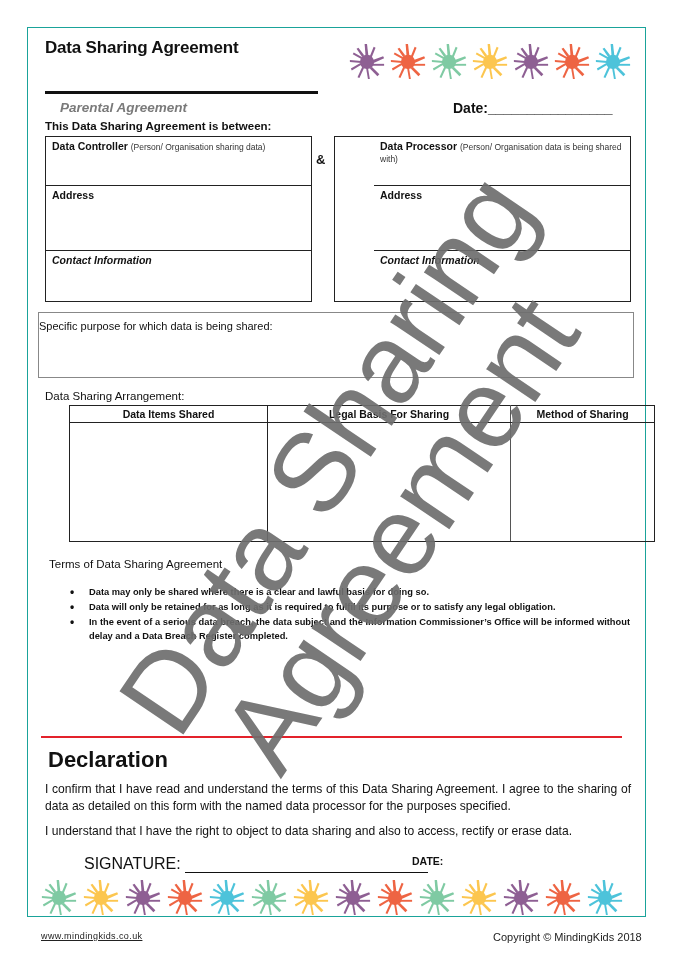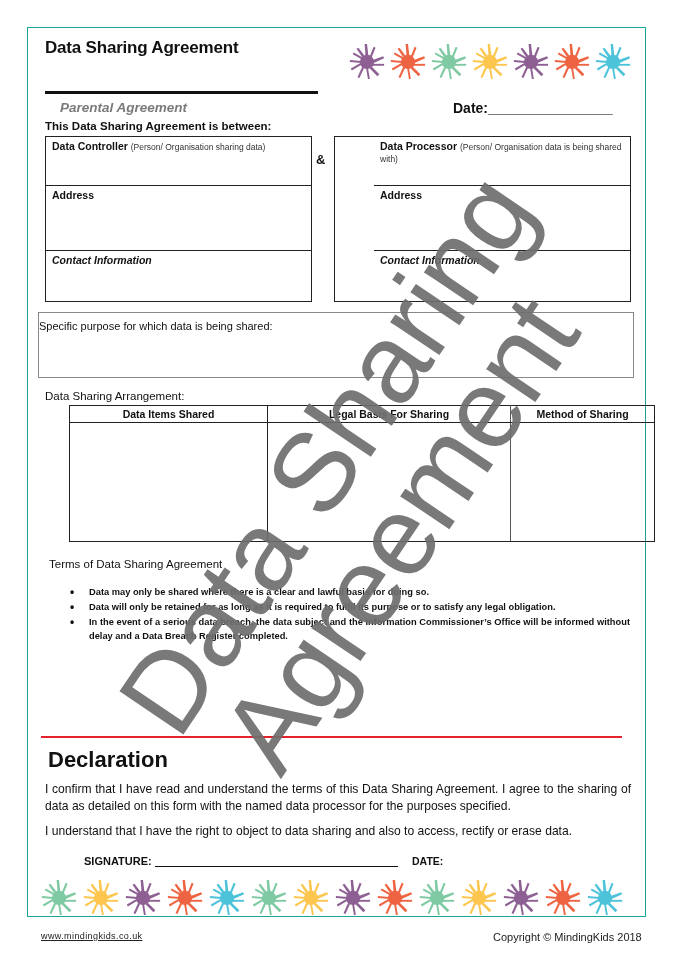--- a/index.html
+++ b/index.html
@@ -49,21 +49,21 @@
 
   .terms-title { position: absolute; left: 49px; top: 558px; font-size: 11.5px; }
   .terms { position: absolute; left: 70px; top: 585px; width: 560px; margin: 0; padding: 0; list-style: none; }
   .terms li { position: relative; padding-left: 19px; font-size: 9.3px; font-weight: bold; line-height: 14.8px; color: #111; text-align: justify; }
   .terms li::before { content: "\2022"; position: absolute; left: 0; top: 0; font-size: 12px; }
 
   .red-rule { position: absolute; left: 41px; top: 736px; width: 581px; height: 2px; background: #e3222b; }
   .decl-title { position: absolute; left: 48px; top: 747px; font-size: 22px; font-weight: bold; }
   .decl-p1 { position: absolute; left: 45px; top: 781px; width: 586px; font-size: 12.1px; line-height: 17px; text-align: justify; }
   .decl-p2 { position: absolute; left: 45px; top: 824px; width: 590px; font-size: 12.1px; }
-  .sig-line { position: absolute; left: 84px; top: 855px; font-size: 11px; font-weight: bold; }
+  .sig-line { position: absolute; left: 84px; top: 855px; font-size: 16px; font-weight: normal; }
   .sig-line .blank { display: inline-block; border-bottom: 1px solid #111; vertical-align: bottom; height: 1px; }
   .sig-date { position: absolute; left: 412px; top: 855px; font-size: 10.5px; font-weight: bold; }
 
   .footer-link { position: absolute; left: 41px; top: 931px; font-size: 9px; color: #222; text-decoration: underline; letter-spacing: 0.4px; }
   .footer-copy { position: absolute; left: 493px; top: 931px; font-size: 11px; color: #222; }
 
   .watermark {
     position: absolute; left: 0; top: 0; width: 675px; height: 954px; pointer-events: none; overflow: hidden;
   }
   .wm-line {

